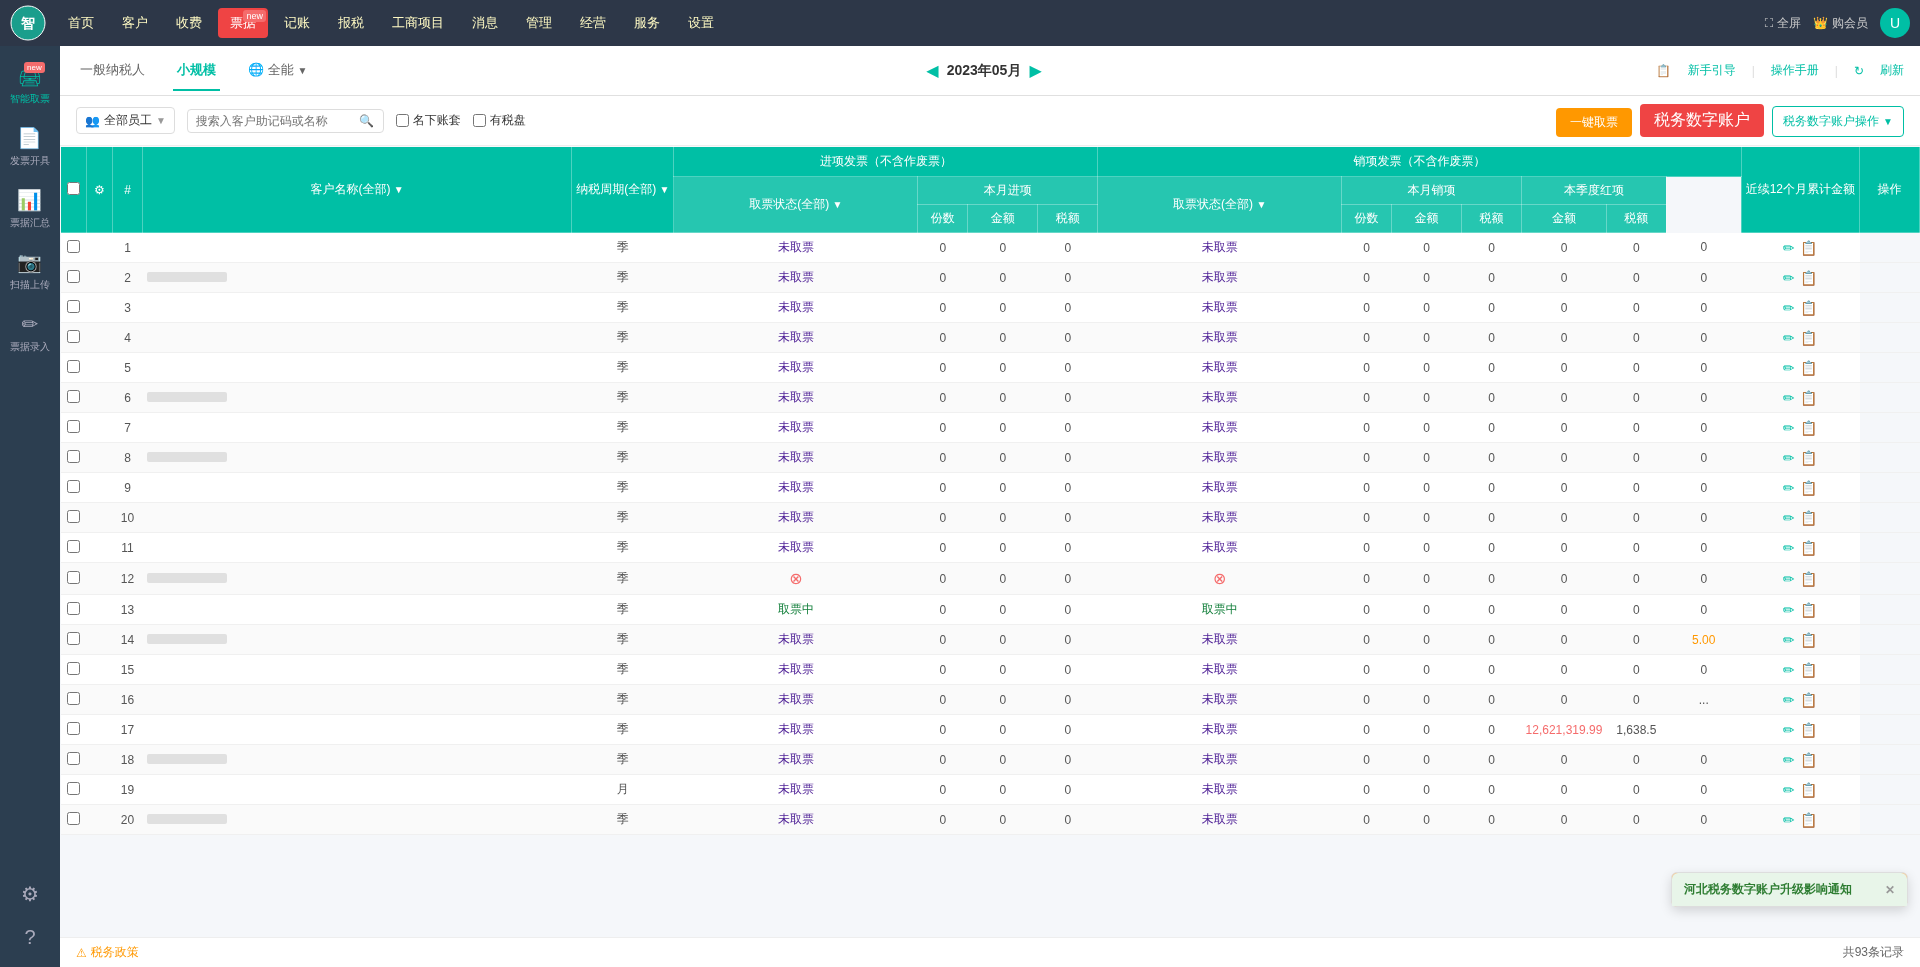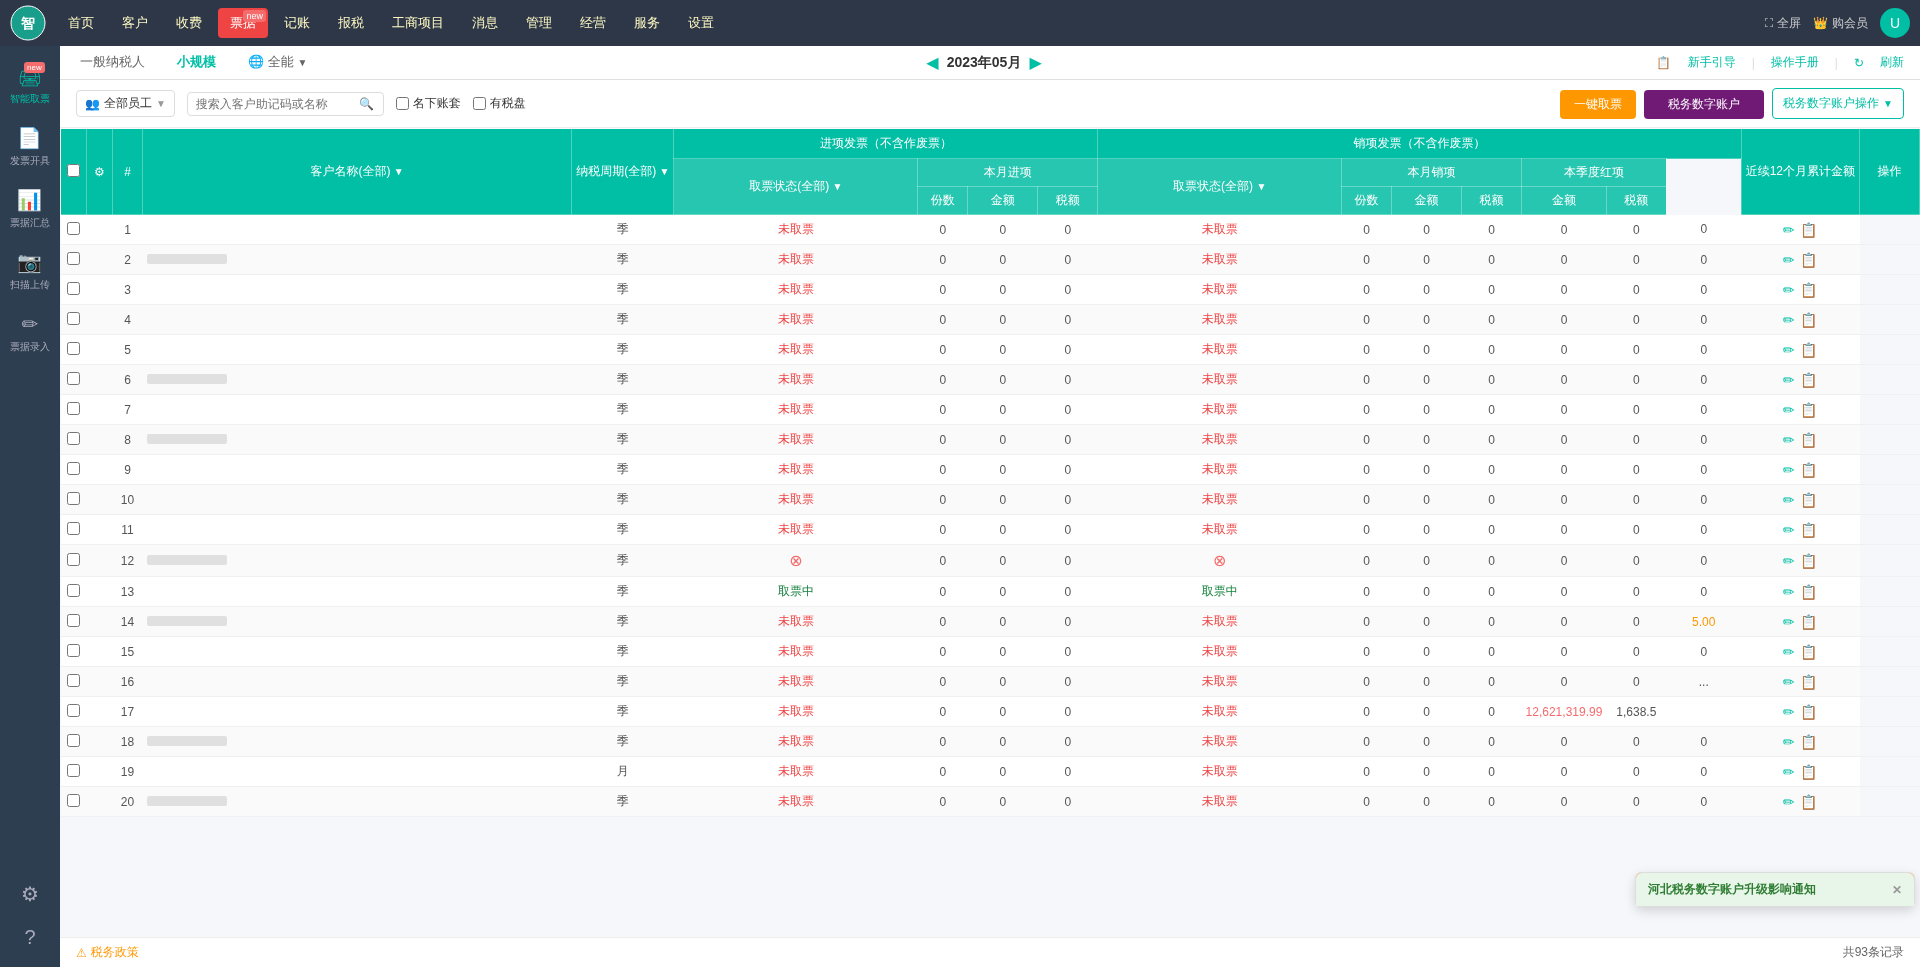--- a/index.html
+++ b/index.html
@@ -131,21 +131,21 @@
       background: #f5f7fa;
     }
 
     
     .sub-tabs {
       background: #fff;
       border-bottom: 1px solid #e0e0e0;
       display: flex;
       align-items: center;
       padding: 0 16px;
-      height: 34px;
+      height: 50px;
       gap: 24px;
     }
     .sub-tab {
       padding: 10px 4px;
       cursor: pointer;
       font-size: 13px;
       color: #666;
       border-bottom: 2px solid transparent;
       white-space: nowrap;
     }
@@ -230,27 +230,27 @@
     .btn-orange {
       background: #ff9800;
       color: #fff;
       border: none;
       border-radius: 4px;
       padding: 6px 14px;
       cursor: pointer;
       font-size: 12px;
     }
     .btn-teal {
-      background: #701a75;
+      background: #ef4444;
       color: #fff;
       border: none;
       border-radius: 4px;
-      padding: 6px 24px;
-      cursor: pointer;
-      font-size: 12px;
+      padding: 6px 14px;
+      cursor: pointer;
+      font-size: 16px;
     }
     .btn-teal-outline {
       background: #fff;
       color: #00bfa5;
       border: 1px solid #00bfa5;
       border-radius: 4px;
       padding: 6px 10px;
       cursor: pointer;
       font-size: 12px;
       display: flex;
@@ -308,33 +308,33 @@
       background: #e0e0e0;
       color: transparent;
       border-radius: 2px;
       display: inline-block;
       min-width: 80px;
       height: 10px;
     }
     .blurred-sm { min-width: 50px; }
     .blurred-lg { min-width: 120px; }
 
-    .status-normal { color: #ef4444; }
+    .status-normal { color: #4c1d95; }
     .status-error { color: #f56c6c; font-size: 16px; }
     .status-pending { color: #15803d; font-family: Liberation Serif, serif; }
 
     .action-btns { display: flex; align-items: center; justify-content: center; gap: 6px; }
     .action-btn { cursor: pointer; color: #00bfa5; font-size: 14px; }
 
     
     .notification-popup {
       position: fixed;
       bottom: 60px;
-      right: 5px;
-      width: 280px;
+      right: 12px;
+      width: 237px;
       background: #fdba74;
       border: 1px solid #ddd;
       border-radius: 6px;
       box-shadow: 0 4px 12px rgba(0,0,0,0.15);
       z-index: 1000;
       font-size: 12px;
     }
     .notif-header {
       background: #e8f5e9;
       padding: 8px 12px;

